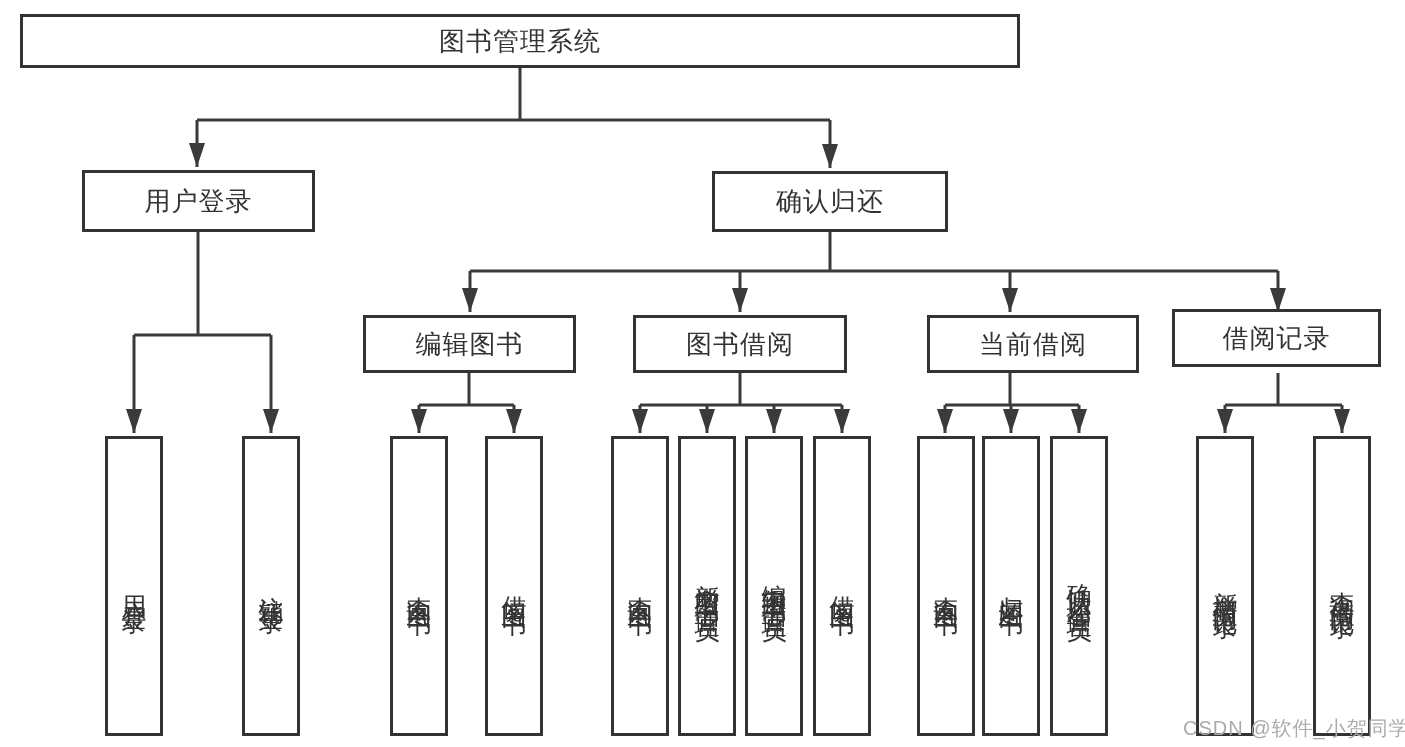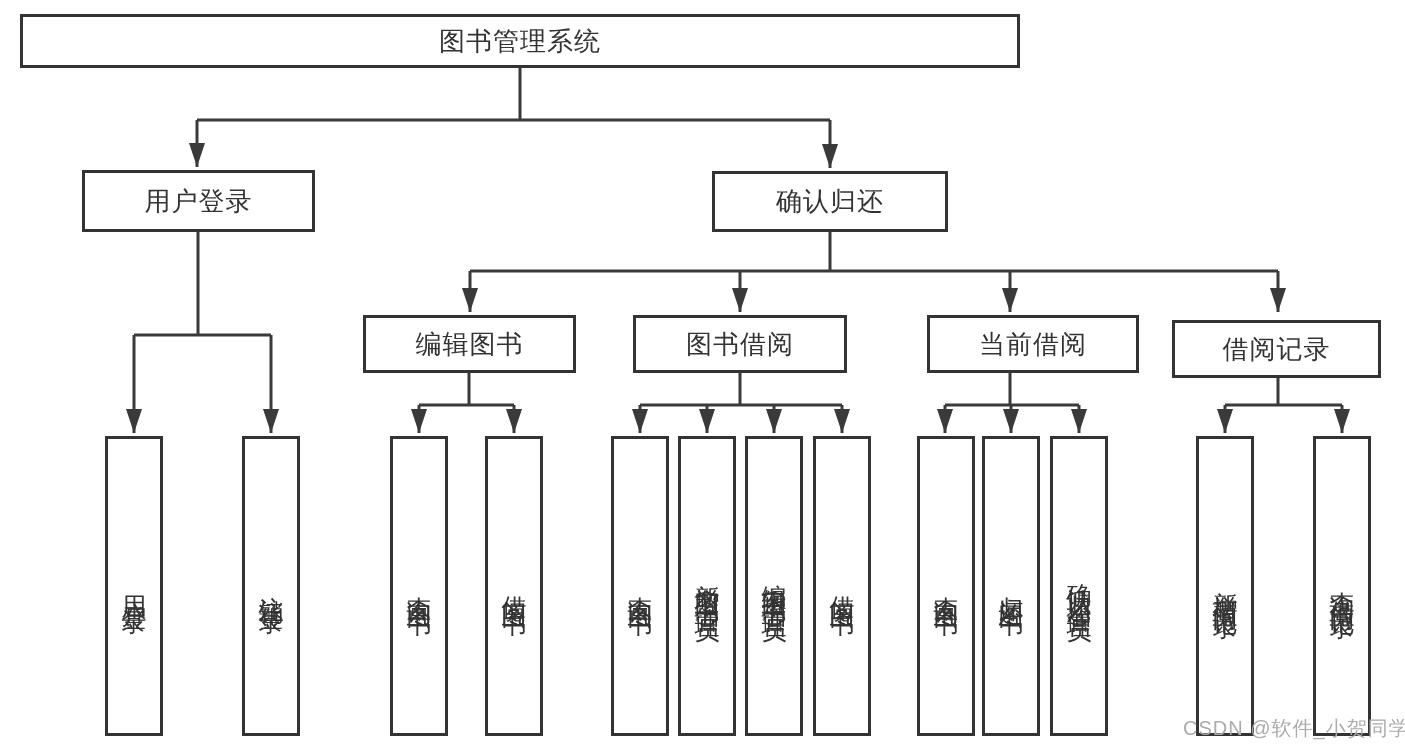--- a/index.html
+++ b/index.html
@@ -79,21 +79,21 @@
 
   <div class="node hbox" style="left:363px;top:315px;width:213px;height:58px">
     <span>编辑图书</span>
   </div>
   <div class="node hbox" style="left:633px;top:315px;width:214px;height:58px">
     <span>图书借阅</span>
   </div>
   <div class="node hbox" style="left:927px;top:315px;width:212px;height:58px">
     <span>当前借阅</span>
   </div>
-  <div class="node hbox" style="left:1172px;top:320px;width:209px;height:58px">
+  <div class="node hbox" style="left:1172px;top:309px;width:209px;height:58px">
     <span>借阅记录</span>
   </div>
 
   <div class="node vbox" style="left:105px;top:436px;width:58px;height:300px">
     <span class="vtext">用户登录</span>
   </div>
   <div class="node vbox" style="left:242px;top:436px;width:58px;height:300px">
     <span class="vtext">注销登录</span>
   </div>
 

